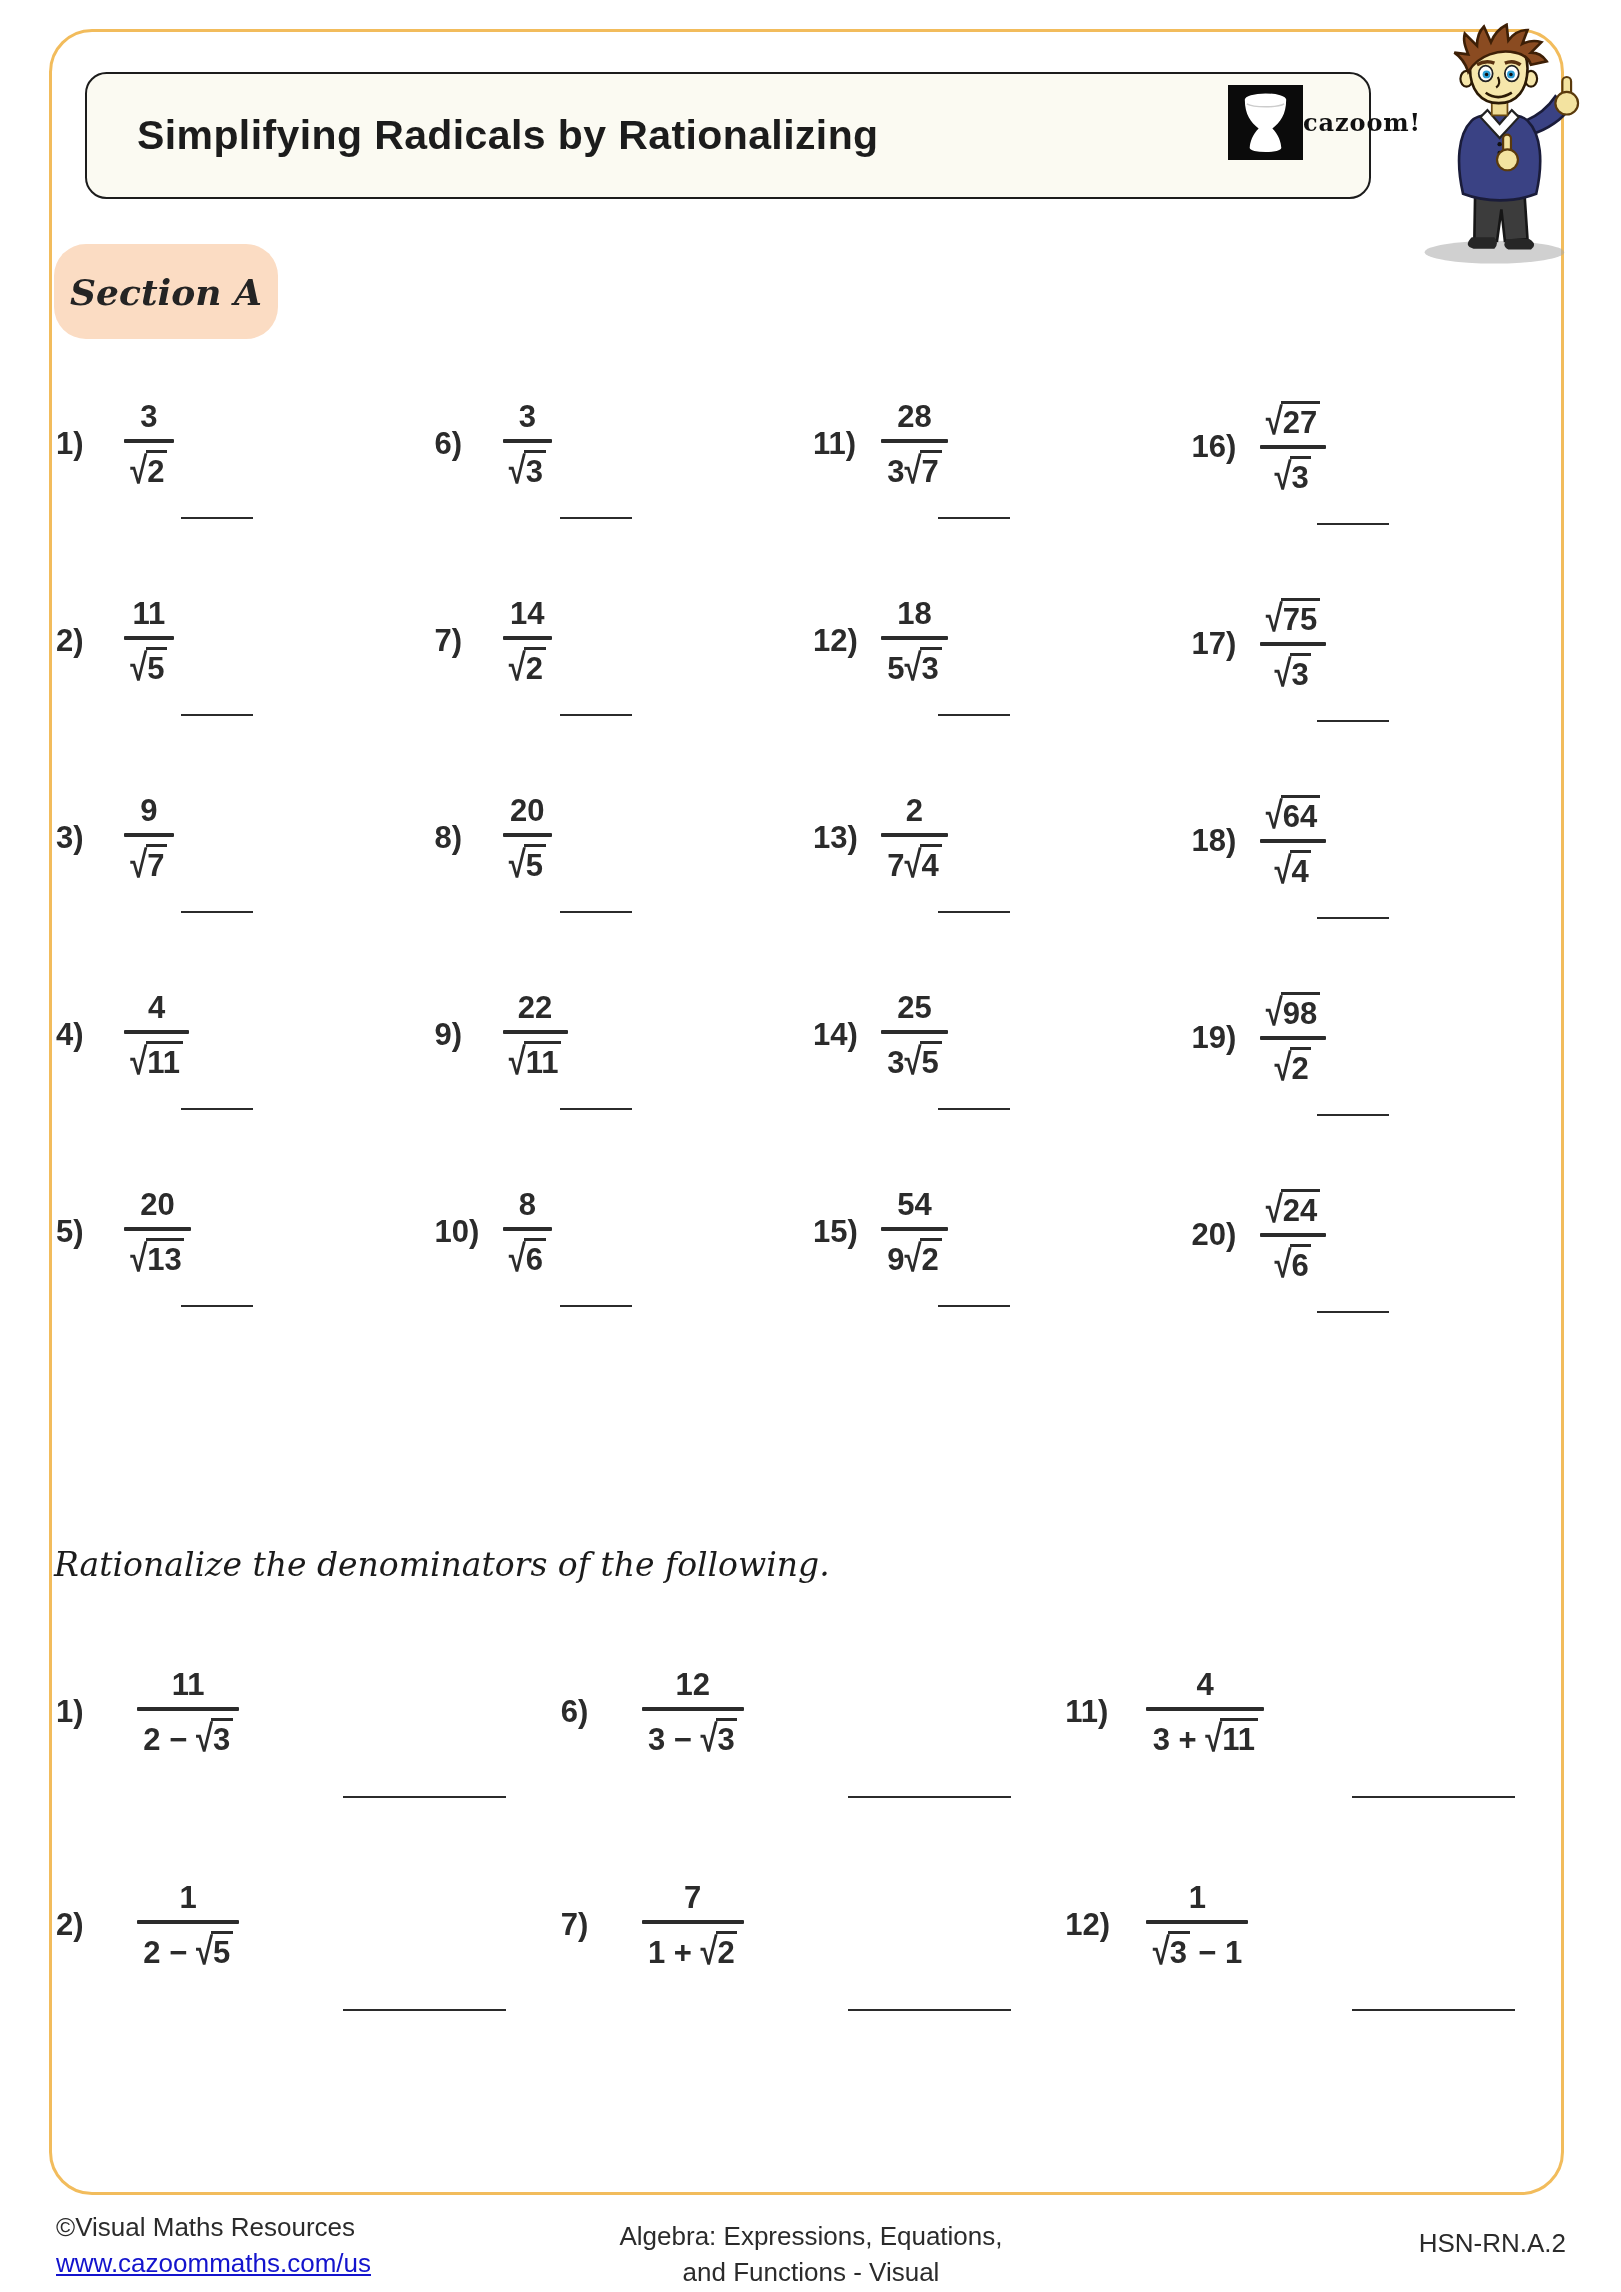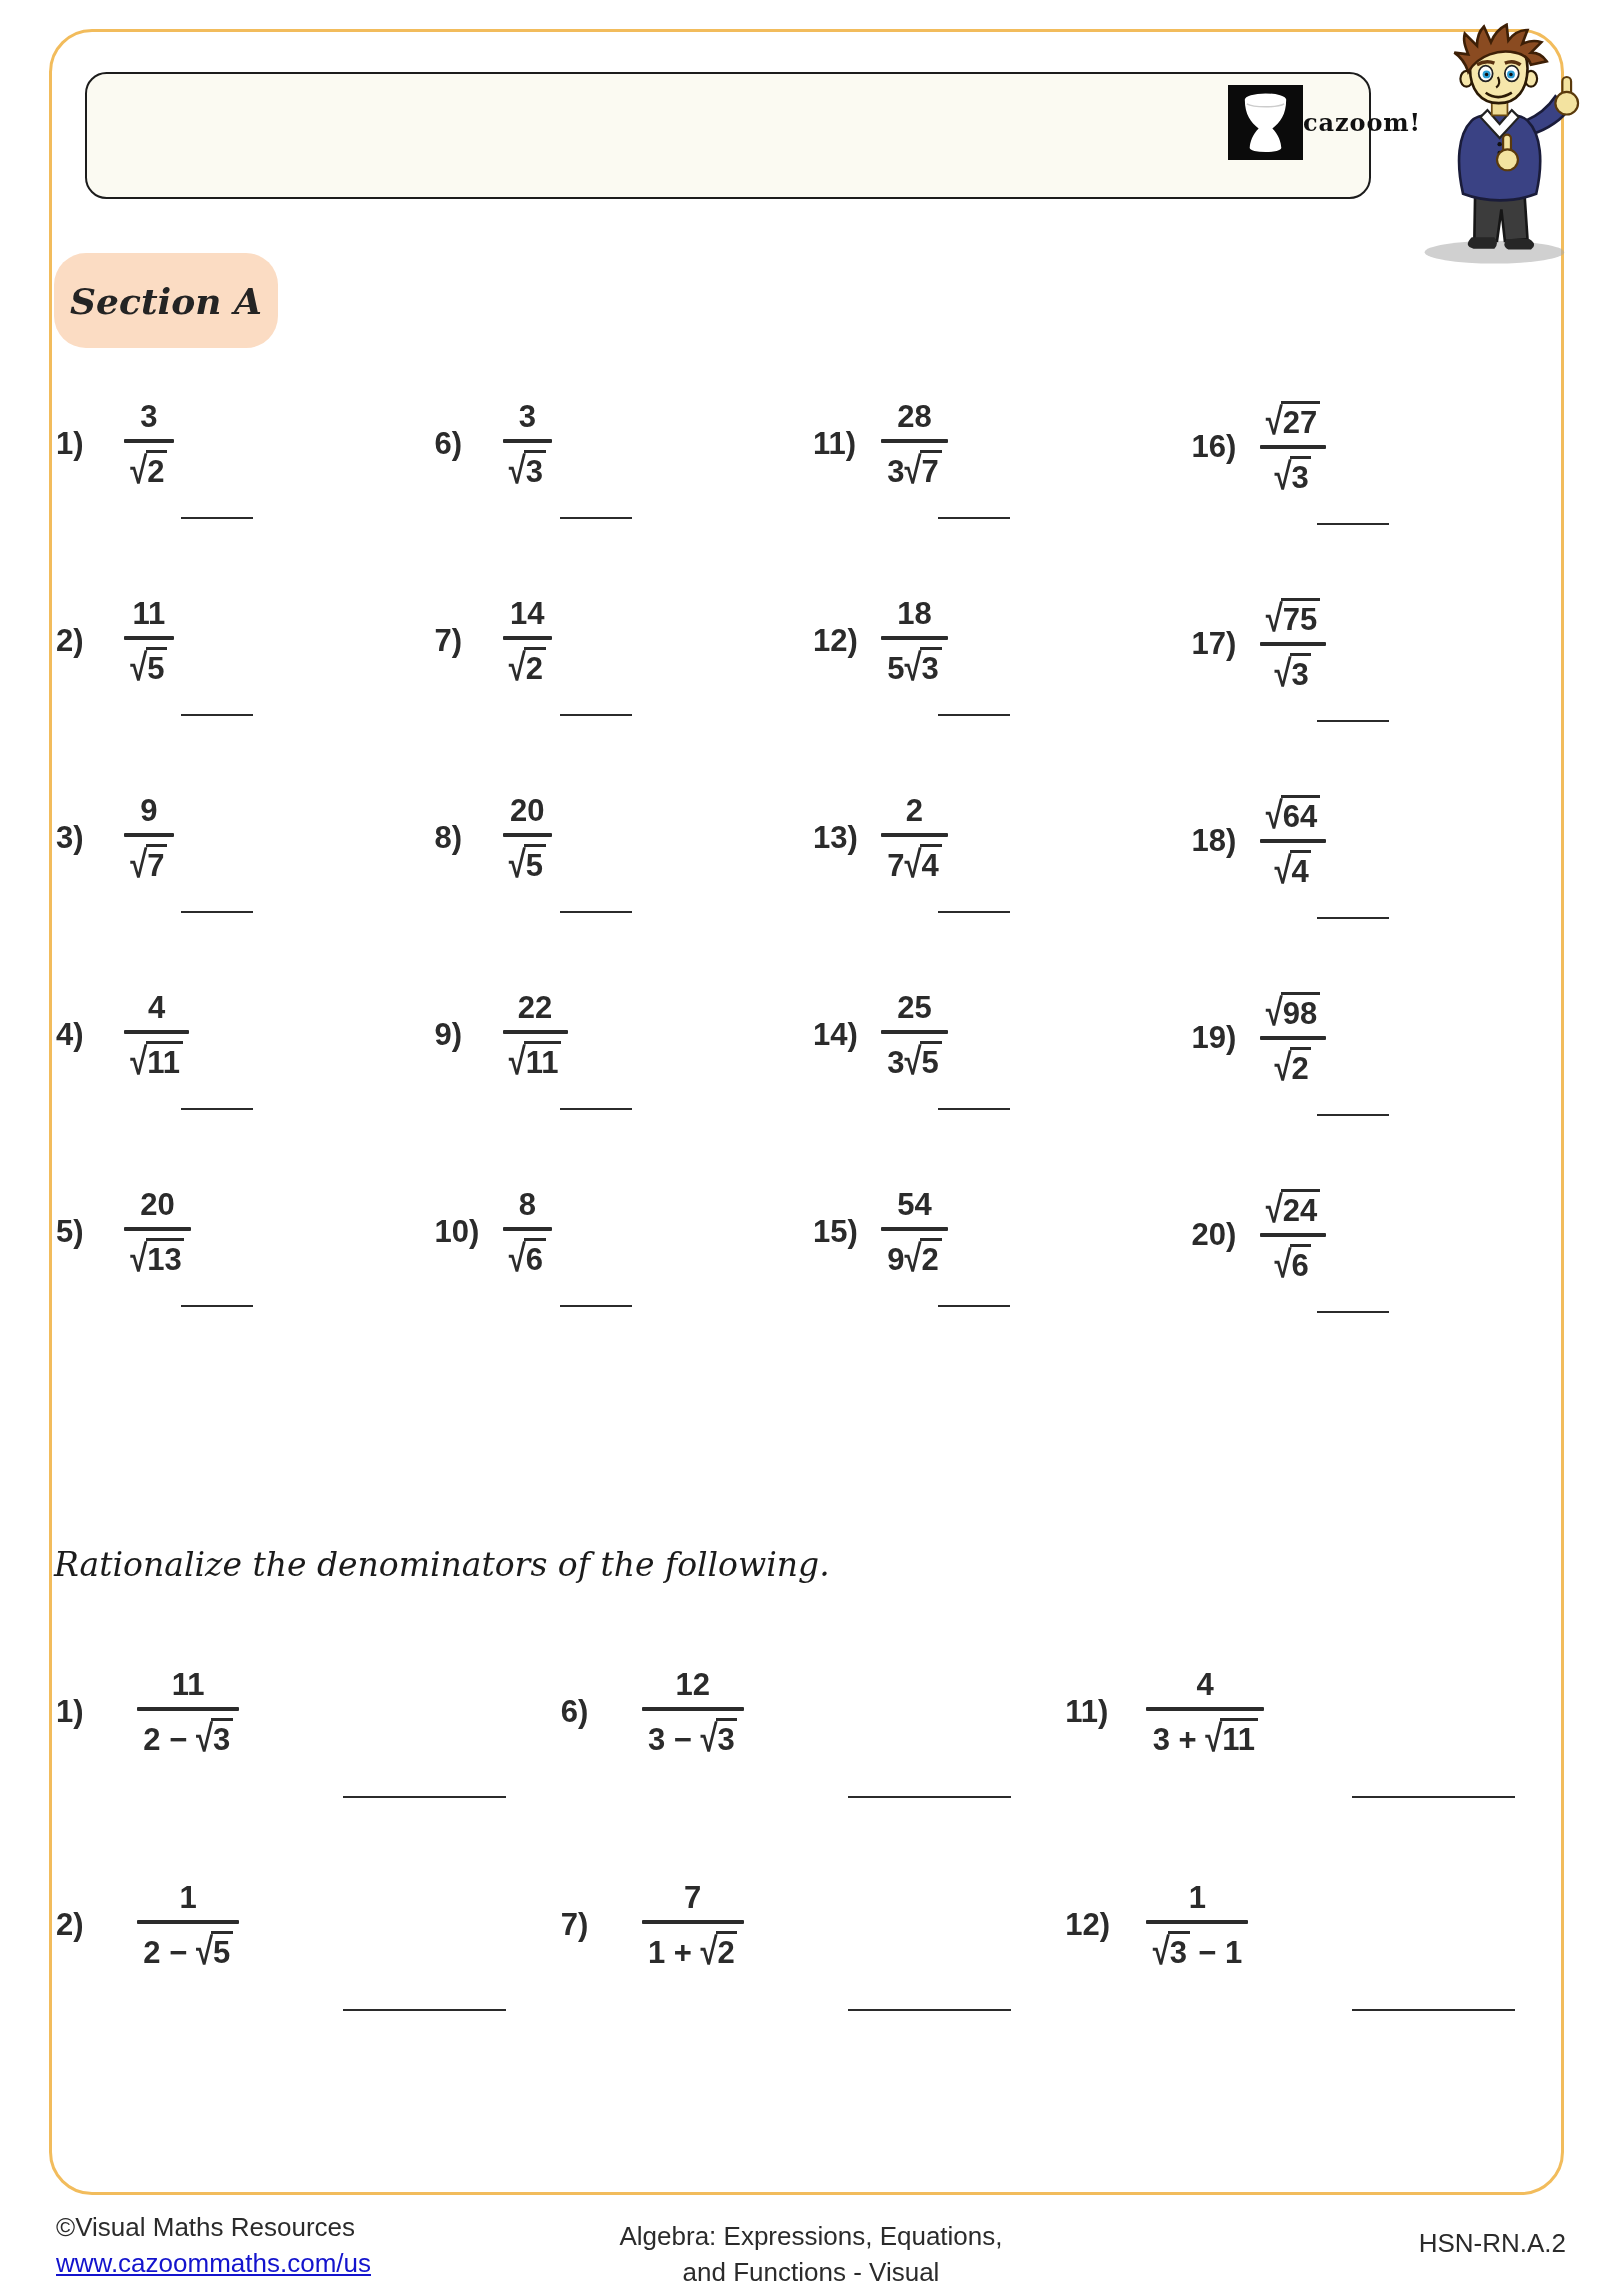--- a/index.html
+++ b/index.html
@@ -24,21 +24,21 @@
     box-sizing:border-box;display:flex;align-items:center;padding-left:50px;
   }
   .title{font-size:41px;font-weight:bold;color:#1c1c1c;letter-spacing:0.4px;}
   .logo{position:absolute;right:16px;top:10.7px;width:125px;display:flex;flex-direction:row;align-items:center;}
   .logo-square{width:100px;height:75px;background:#0b0b0b;display:flex;align-items:center;justify-content:center;}
   .logo-square svg{width:75px;height:63px;}
   .logo-text{font-family:"DejaVu Serif",serif;font-weight:bold;font-size:24px;color:#111;margin-top:0.9px;letter-spacing:0.9px;}
   .mascot{position:absolute;left:1386px;top:23px;width:229px;height:244px;}
   
   .section-header{position:absolute;left:54px;display:flex;align-items:center;gap:38px;height:95px;}
-  .sec-a{top:253px;} .sec-b{top:1517px;}
+  .sec-a{top:244px;} .sec-b{top:1517px;}
   .badge{width:224px;height:95px;background:var(--badge-bg);border-radius:32px;display:flex;align-items:center;justify-content:center;flex:none;}
   .badge-text{font-family:"DejaVu Serif",serif;font-style:italic;font-weight:bold;font-size:36px;color:#242424;}
   .instruction{font-family:"DejaVu Serif",serif;font-style:italic;font-size:33px;color:#1b1b1b;}
   
   .grid{position:absolute;left:56px;width:1514px;display:grid;}
   .grid-a{top:387px;grid-template-columns:repeat(4,1fr);}
   .grid-b{top:1655px;grid-template-columns:repeat(3,1fr);}
   .problem{box-sizing:border-box;}
   .grid-a .problem{height:197px;padding-top:14.3px;}
   .grid-b .problem{height:213px;padding-top:14.3px;}
@@ -63,20 +63,21 @@
   .f-url{color:var(--link-blue);text-decoration:underline;cursor:pointer;}
   .f-center{position:absolute;left:50%;transform:translateX(-50%);top:3.6px;text-align:center;font-size:26px;line-height:1.4;margin-top:9px;}
   .f-right{position:absolute;right:0;top:23px;font-size:26px;}
 </style>
 </head>
 <body>
 
 <div class="frame"></div>
 
 <div class="titlebox">
+  <div class="title">Simplifying Radicals by Rationalizing</div>
   <div class="logo">
     <div class="logo-square">
       <svg viewBox="0 0 60 64">
         <ellipse cx="30" cy="9" rx="21" ry="6.5" fill="#ffffff"></ellipse>
         <path d="M9 9 C9 24 15 32 23 38 C17 44 14 52 14 58 L46 58 C46 52 43 44 37 38 C45 32 51 24 51 9 Z" fill="#ffffff"></path>
         <ellipse cx="30" cy="58" rx="16" ry="4" fill="#ffffff"></ellipse>
         <path d="M11 13 C18 17 42 17 49 13" stroke="#cccccc" stroke-width="1.5" fill="none"></path>
       </svg>
     </div>
     <div class="logo-text">cazoom!</div>

